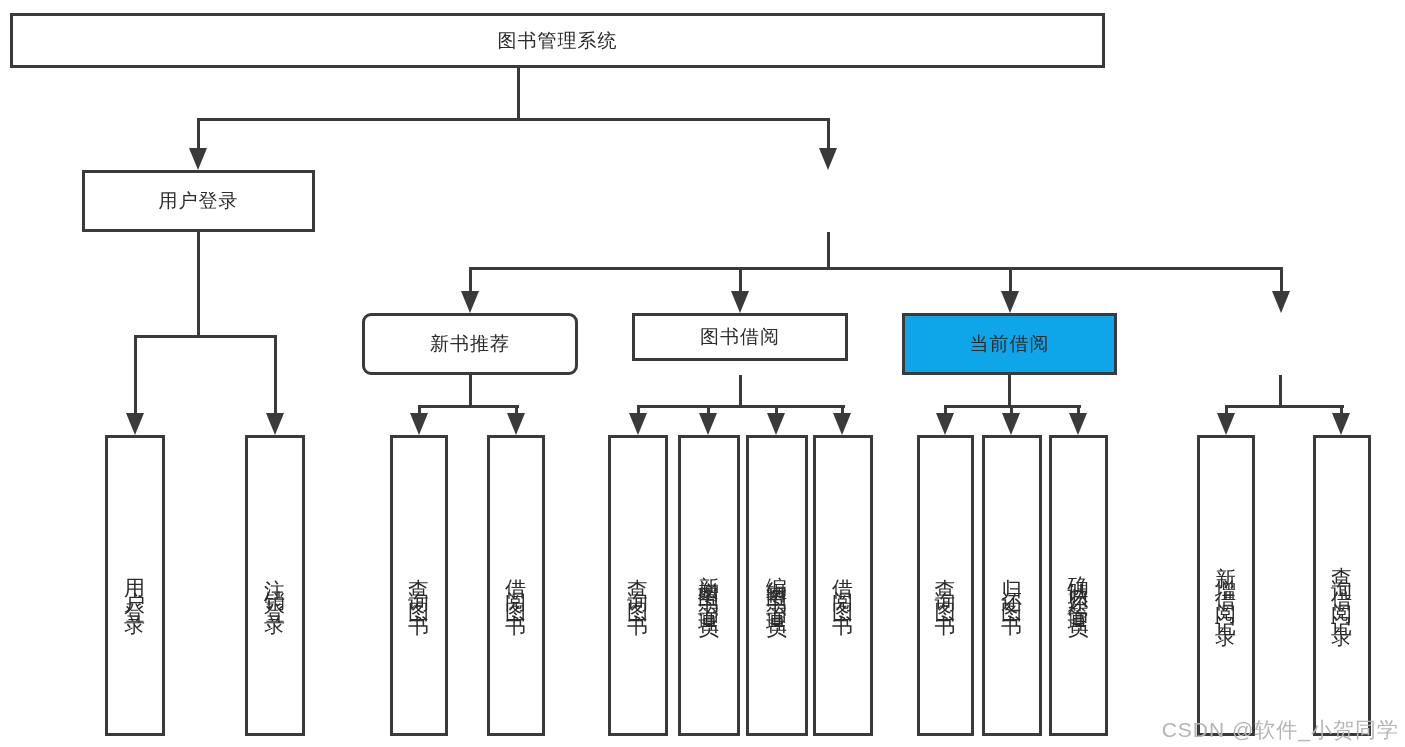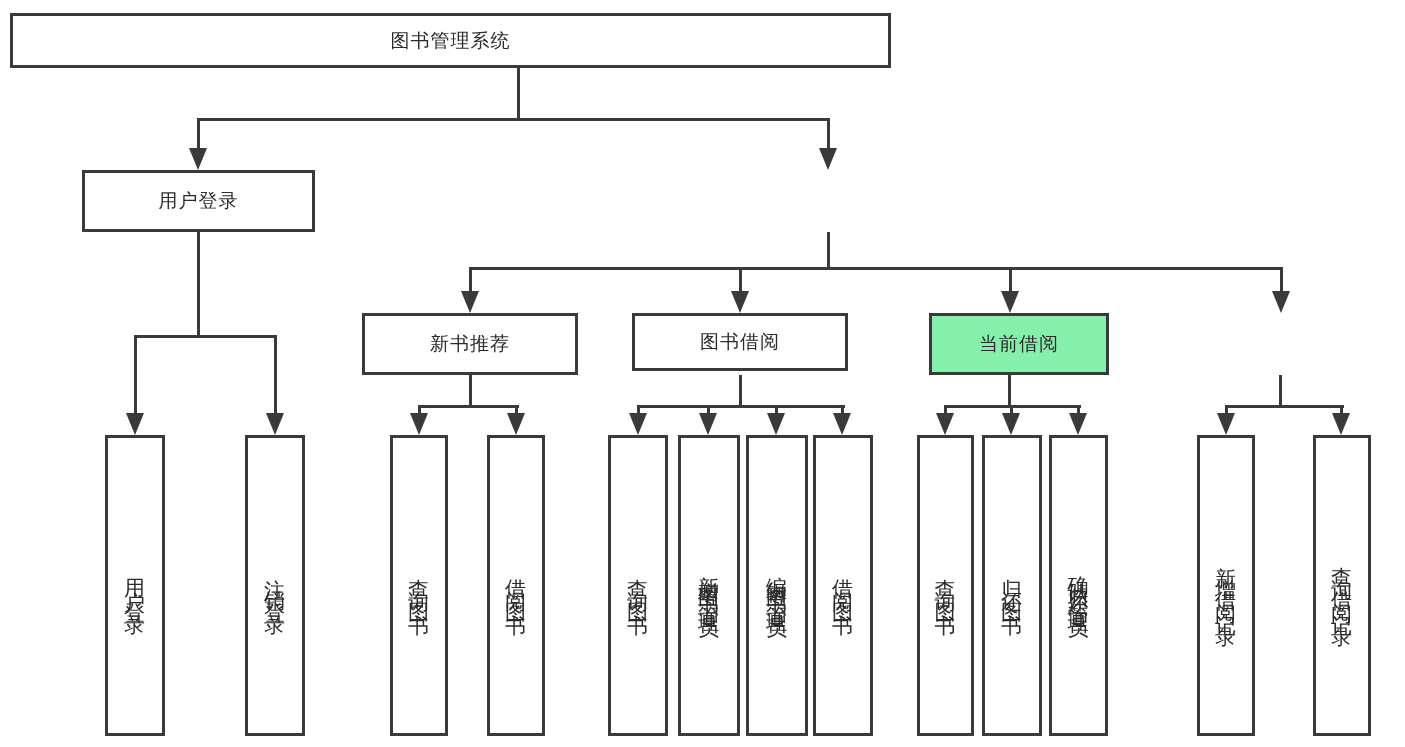--- a/index.html
+++ b/index.html
@@ -53,20 +53,21 @@
     font-size: 21px;
     color: #b5b5b5;
     letter-spacing: 1px;
     z-index: 10;
   }
 </style>
 </head>
 <body>
 
 <div class="canvas">
+  <div class="watermark">CSDN @软件_小贺同学</div>
 <div class="line" style="left: 517px; top: 68px; width: 3px; height: 52px; background: rgb(58, 58, 58);"></div>
     <div class="line" style="left: 197px; top: 118px; width: 633px; height: 3px; background: rgb(58, 58, 58);"></div>
     <div class="line" style="left: 197px; top: 118px; width: 3px; height: 32px; background: rgb(58, 58, 58);"></div>
     <div class="line" style="left: 827px; top: 118px; width: 3px; height: 32px; background: rgb(58, 58, 58);"></div>
     <div class="line" style="left: 197px; top: 232px; width: 3px; height: 106px; background: rgb(58, 58, 58);"></div>
     <div class="line" style="left: 134px; top: 335px; width: 143px; height: 3px; background: rgb(58, 58, 58);"></div>
     <div class="line" style="left: 134px; top: 335px; width: 3px; height: 80px; background: rgb(58, 58, 58);"></div>
     <div class="line" style="left: 274px; top: 335px; width: 3px; height: 80px; background: rgb(58, 58, 58);"></div>
     <div class="line" style="left: 827px; top: 232px; width: 3px; height: 38px; background: rgb(58, 58, 58);"></div>
     <div class="line" style="left: 469px; top: 267px; width: 814px; height: 3px; background: rgb(58, 58, 58);"></div>
@@ -105,33 +106,33 @@
     <div class="arrow" style="left: 507px; top: 413px; border-top-color: rgb(58, 58, 58);"></div>
     <div class="arrow" style="left: 629px; top: 413px; border-top-color: rgb(58, 58, 58);"></div>
     <div class="arrow" style="left: 699px; top: 413px; border-top-color: rgb(58, 58, 58);"></div>
     <div class="arrow" style="left: 767px; top: 413px; border-top-color: rgb(58, 58, 58);"></div>
     <div class="arrow" style="left: 833px; top: 413px; border-top-color: rgb(58, 58, 58);"></div>
     <div class="arrow" style="left: 936px; top: 413px; border-top-color: rgb(58, 58, 58);"></div>
     <div class="arrow" style="left: 1002px; top: 413px; border-top-color: rgb(58, 58, 58);"></div>
     <div class="arrow" style="left: 1069px; top: 413px; border-top-color: rgb(58, 58, 58);"></div>
     <div class="arrow" style="left: 1217px; top: 413px; border-top-color: rgb(58, 58, 58);"></div>
     <div class="arrow" style="left: 1332px; top: 413px; border-top-color: rgb(58, 58, 58);"></div>
-    <div class="node" style="left: 10px; top: 13px; width: 881px; height: 55px; border-color: rgb(58, 58, 58); background: rgb(255, 255, 255); color: rgb(43, 43, 43);">
+    <div class="node" style="left: 10px; top: 13px; width: 1095px; height: 55px; border-color: rgb(58, 58, 58); background: rgb(255, 255, 255); color: rgb(43, 43, 43);">
       <span>图书管理系统</span>
     </div>
     <div class="node" style="left: 82px; top: 170px; width: 233px; height: 62px; border-color: rgb(58, 58, 58); background: rgb(255, 255, 255); color: rgb(43, 43, 43);">
       <span>用户登录</span>
     </div>
-    <div class="node" style="left: 362px; top: 313px; width: 216px; height: 62px; border-color: rgb(58, 58, 58); background: rgb(255, 255, 255); color: rgb(43, 43, 43);">
+    <div class="node" style="left: 362px; top: 313px; width: 216px; height: 62px; border-color: rgb(58, 58, 58); background: rgb(255, 255, 255); color: rgb(43, 43, 43); border-radius: 9px;">
       <span>新书推荐</span>
     </div>
-    <div class="node" style="left: 632px; top: 313px; width: 216px; height: 58px; border-color: rgb(58, 58, 58); background: rgb(255, 255, 255); color: rgb(43, 43, 43);">
+    <div class="node" style="left: 632px; top: 313px; width: 216px; height: 48px; border-color: rgb(58, 58, 58); background: rgb(255, 255, 255); color: rgb(43, 43, 43);">
       <span>图书借阅</span>
     </div>
-    <div class="node" style="left: 902px; top: 313px; width: 180px; height: 62px; border-color: rgb(58, 58, 58); background: #86efac; color: rgb(43, 43, 43); margin-left: 27px;">
+    <div class="node" style="left: 902px; top: 313px; width: 215px; height: 62px; border-color: rgb(58, 58, 58); background: #0ea5e9; color: rgb(43, 43, 43);">
       <span>当前借阅</span>
     </div>
     <div class="node vertical" style="left: 105px; top: 435px; width: 60px; height: 301px; border-color: rgb(58, 58, 58); background: rgb(255, 255, 255); color: rgb(43, 43, 43);">
       <span>用户登录</span>
     </div>
     <div class="node vertical" style="left: 245px; top: 435px; width: 60px; height: 301px; border-color: rgb(58, 58, 58); background: rgb(255, 255, 255); color: rgb(43, 43, 43);">
       <span>注销登录</span>
     </div>
     <div class="node vertical" style="left: 390px; top: 435px; width: 58px; height: 301px; border-color: rgb(58, 58, 58); background: rgb(255, 255, 255); color: rgb(43, 43, 43);">
       <span>查询图书</span>

